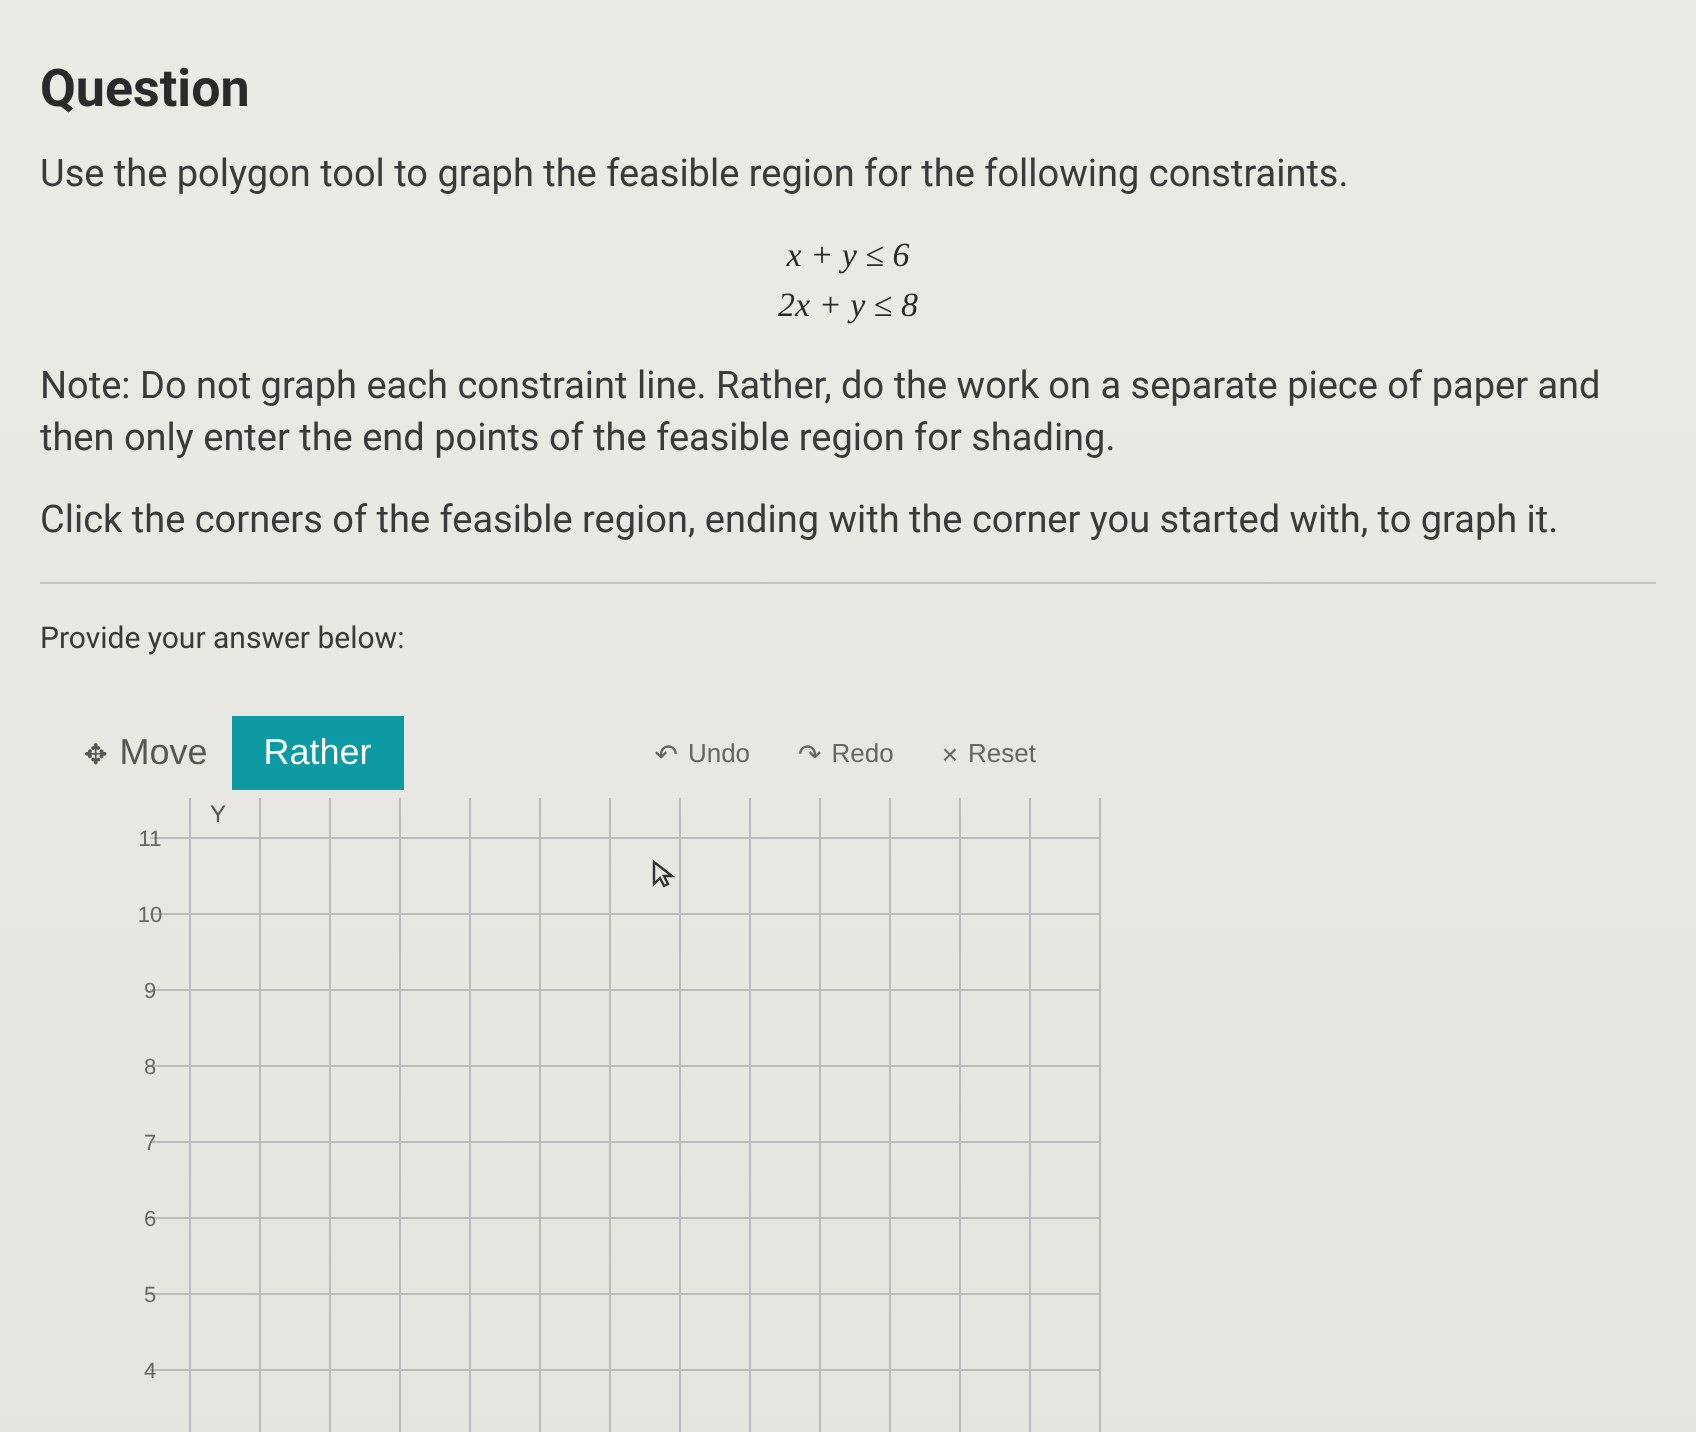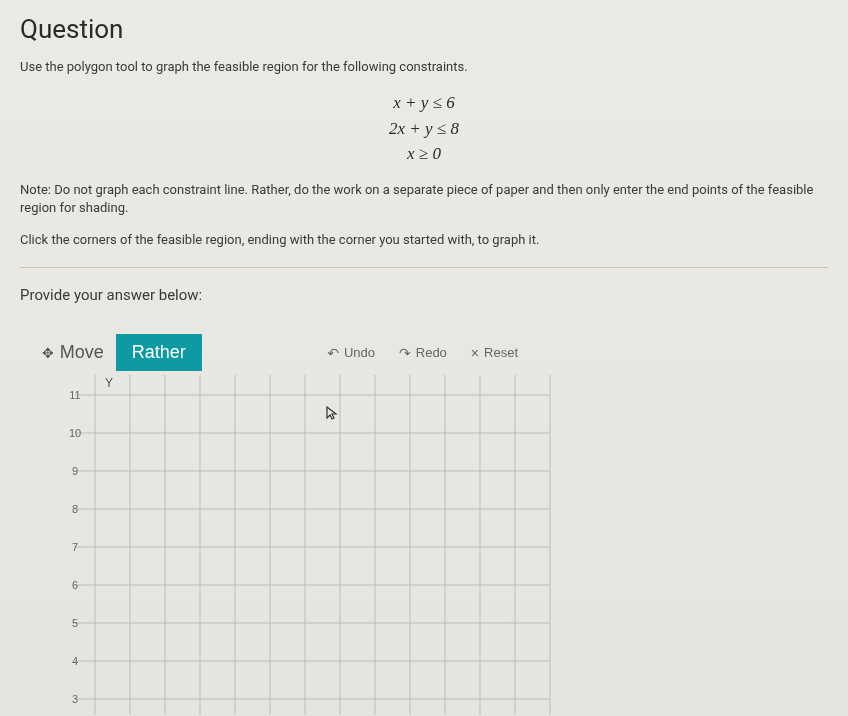--- a/index.html
+++ b/index.html
@@ -12,27 +12,27 @@
       overflow: hidden;
       position: relative;
     }
     .page {
       padding: 10px 20px 0 20px;
       background: linear-gradient(180deg, #eceae4 0%, #e6e4de 100%);
       min-height: 716px;
     }
     .question-header {
       font-size: 26px;
-      font-weight: 400;
+      font-weight: 700;
       color: #2a2a2a;
       margin-bottom: 14px;
-      margin-top: 4px;
+      margin-top: 20px;
     }
     .instruction {
-      font-size: 13px;
+      font-size: 19px;
       color: #3a3a3a;
       margin-bottom: 14px;
       line-height: 1.4;
     }
     .equations {
       text-align: center;
       font-family: "Times New Roman", serif;
       font-size: 17px;
       font-style: italic;
       color: #2a2a2a;
@@ -133,21 +133,20 @@
 <body>
 
 <div class="page">
   <h1 class="question-header">Question</h1>
 
   <p class="instruction">Use the polygon tool to graph the feasible region for the following constraints.</p>
 
   <div class="equations">
     <span class="eq-line">x + y ≤ 6</span>
     <span class="eq-line">2x + y ≤ 8</span>
-    <span class="eq-line">x ≥ 0</span>
   </div>
 
   <p class="instruction note">
     <span style="font-weight:400;">Note:</span><span> Do not graph each constraint line. Rather, do the work on a separate piece of paper and then only enter the end points of the feasible region for shading.</span>
   </p>
 
   <p class="instruction">Click the corners of the feasible region, ending with the corner you started with, to graph it.</p>
 
   <hr class="divider">
 

